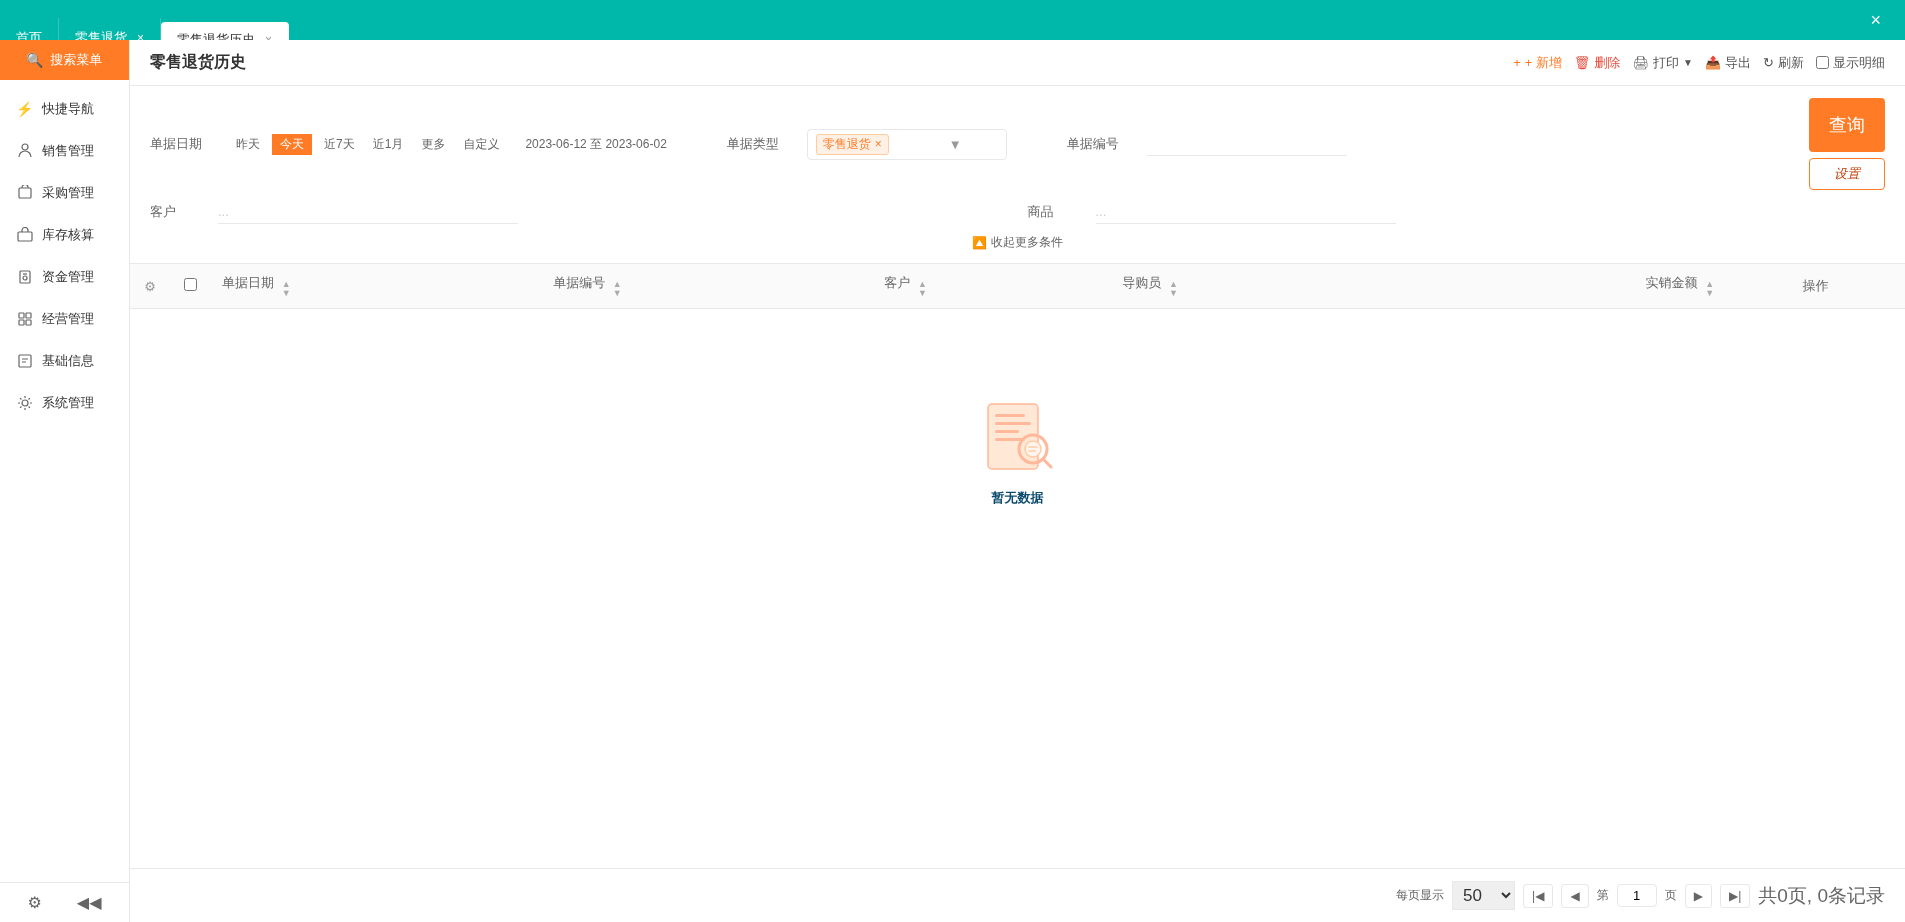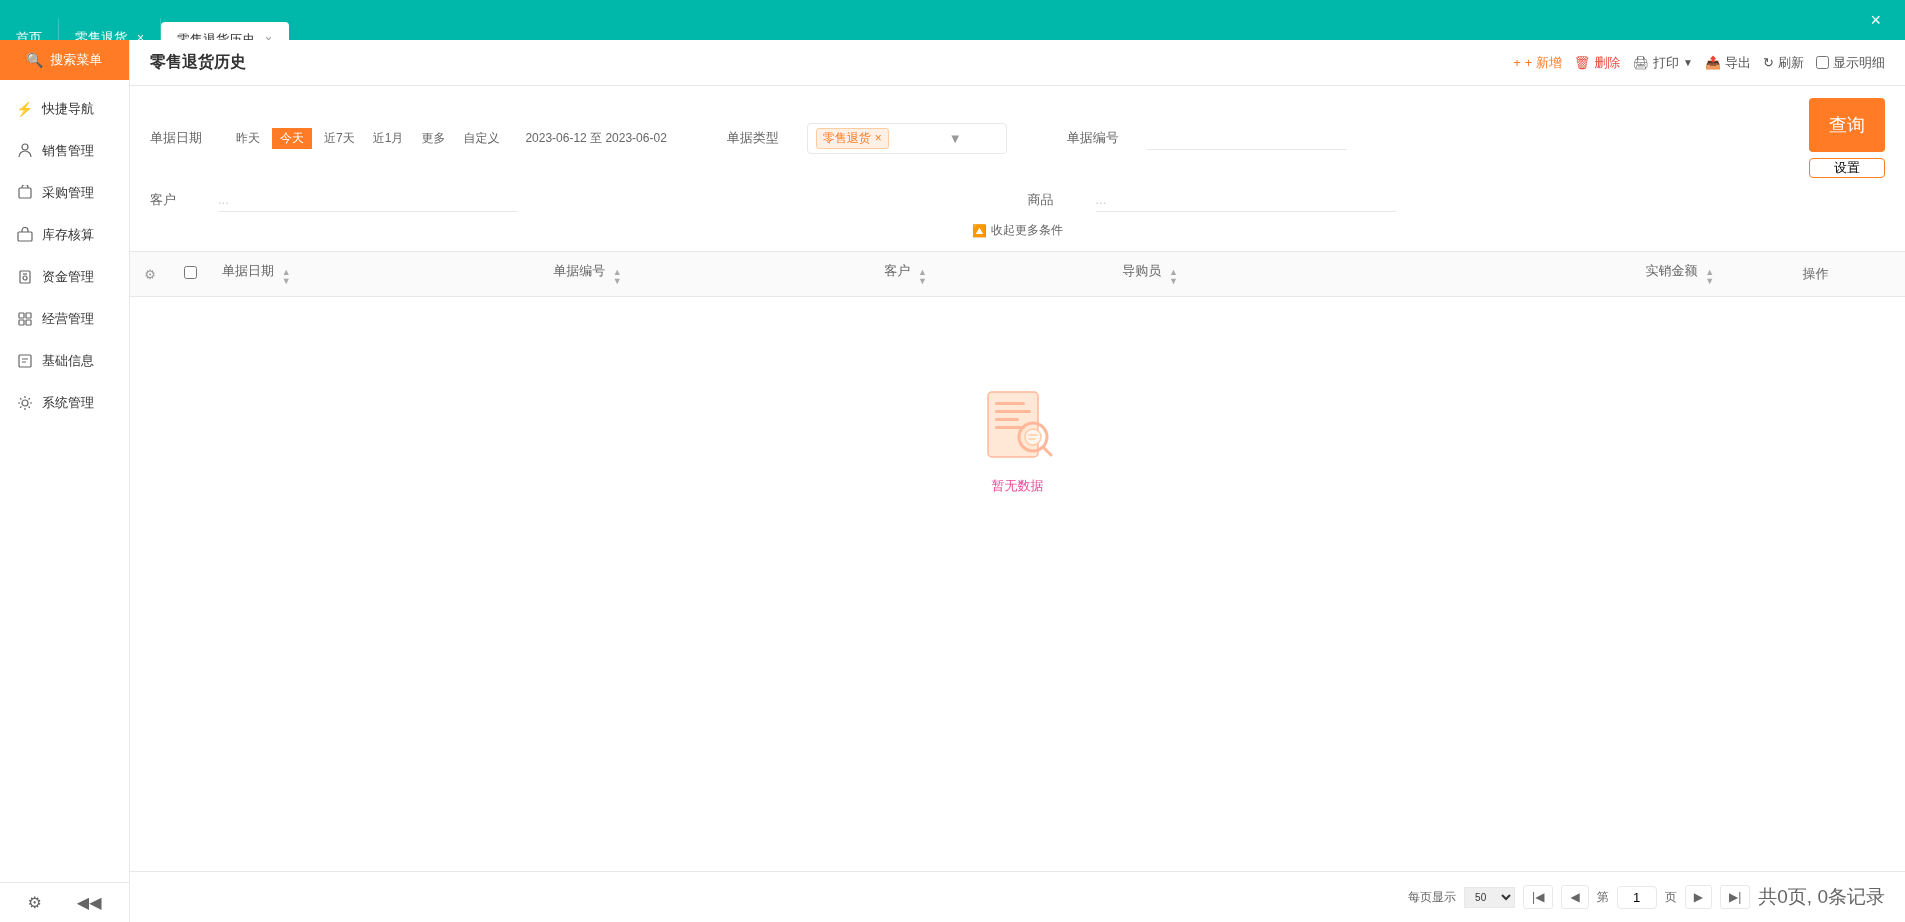--- a/index.html
+++ b/index.html
@@ -51,37 +51,37 @@
     .filter-type-tag-close { cursor: pointer; color: #ff7b25; }
     .filter-type-arrow { margin-left: auto; color: #999; }
     .filter-input { border: none; border-bottom: 1px solid #e8e8e8; padding: 4px 0; min-width: 200px; color: #333; outline: none; background: transparent; font-size: 13px; }
     .filter-input::placeholder { color: #ccc; }
     .filter-section { display: flex; align-items: center; gap: 20px; }
     .filter-field { display: flex; align-items: center; gap: 8px; flex: 1; }
     .collapse-btn { display: flex; align-items: center; justify-content: center; gap: 4px; cursor: pointer; color: #666; font-size: 12px; margin: 6px auto 0; width: fit-content; }
 
     
     .query-btn { background: #ff7b25; color: #fff; border: none; padding: 15px 20px; border-radius: 4px; cursor: pointer; font-size: 18px; }
-    .setting-btn { background: #fff; color: #000000; border: 1px solid #ff7b25; padding: 0 16px; border-radius: 4px; cursor: pointer; font-size: 13px; }
+    .setting-btn { background: #fff; color: #c2410c; border: 1px solid #ff7b25; padding: 6px 16px; border-radius: 4px; cursor: pointer; font-size: 13px; font-style: italic; }
     .filter-actions { display: flex; flex-direction: column; gap: 6px; }
 
     
     .table-container { flex: 1; background: #fff; margin: 0; overflow: auto; position: relative; }
     table { width: 100%; border-collapse: collapse; }
     thead tr { background: #fafafa; }
     th { padding: 10px 12px; text-align: left; color: #666; font-weight: normal; font-size: 13px; border-bottom: 1px solid #e8e8e8; white-space: nowrap; }
     th .sort-arrows { display: inline-flex; flex-direction: column; margin-left: 4px; font-size: 9px; color: #aaa; line-height: 1; }
     .checkbox-cell { width: 40px; text-align: center; }
     .empty-state { display: flex; flex-direction: column; align-items: center; justify-content: center; padding: 80px 0; }
-    .empty-text { color: #ec4899; font-size: 13px; }
+    .empty-text { color: #0c4a6e; font-size: 13px; font-weight: bold; }
 
     
     .pagination { display: flex; align-items: center; justify-content: flex-end; padding: 12px 20px; background: #fff; border-top: 1px solid #e8e8e8; gap: 8px; flex-shrink: 0; }
     .pagination-label { color: #666; font-size: 12px; }
-    .pagination-select { border: 1px solid #e8e8e8; border-radius: 0; padding: 3px 6px; font-size: 10px; color: #333; }
+    .pagination-select { border: 1px solid #e8e8e8; border-radius: 0; padding: 3px 6px; font-size: 17px; color: #333; }
     .page-nav-btn { border: 1px solid #e8e8e8; background: #fff; padding: 4px 8px; cursor: pointer; border-radius: 3px; color: #666; font-size: 12px; }
     .page-nav-btn:disabled { color: #ccc; cursor: not-allowed; }
     .page-input { border: 1px solid #e8e8e8; border-radius: 4px; padding: 3px 6px; width: 40px; text-align: center; font-size: 13px; }
     .pagination-info { color: #666; font-size: 19px; }
 
     
     .empty-illustration { width: 100px; height: 100px; }
   </style>
 </head>
 <body>

